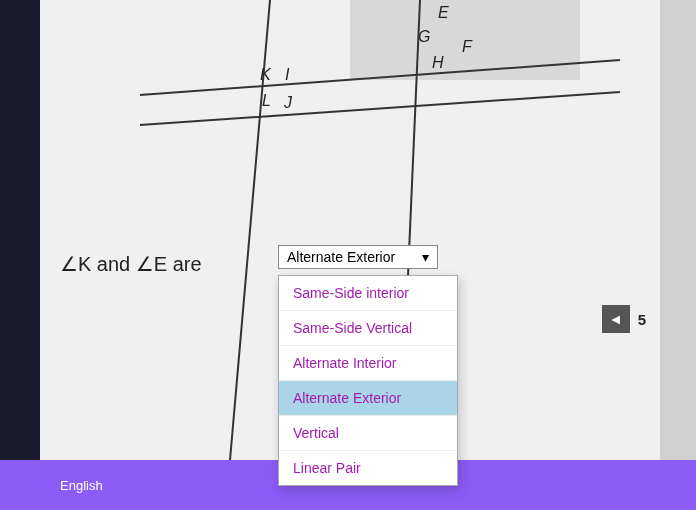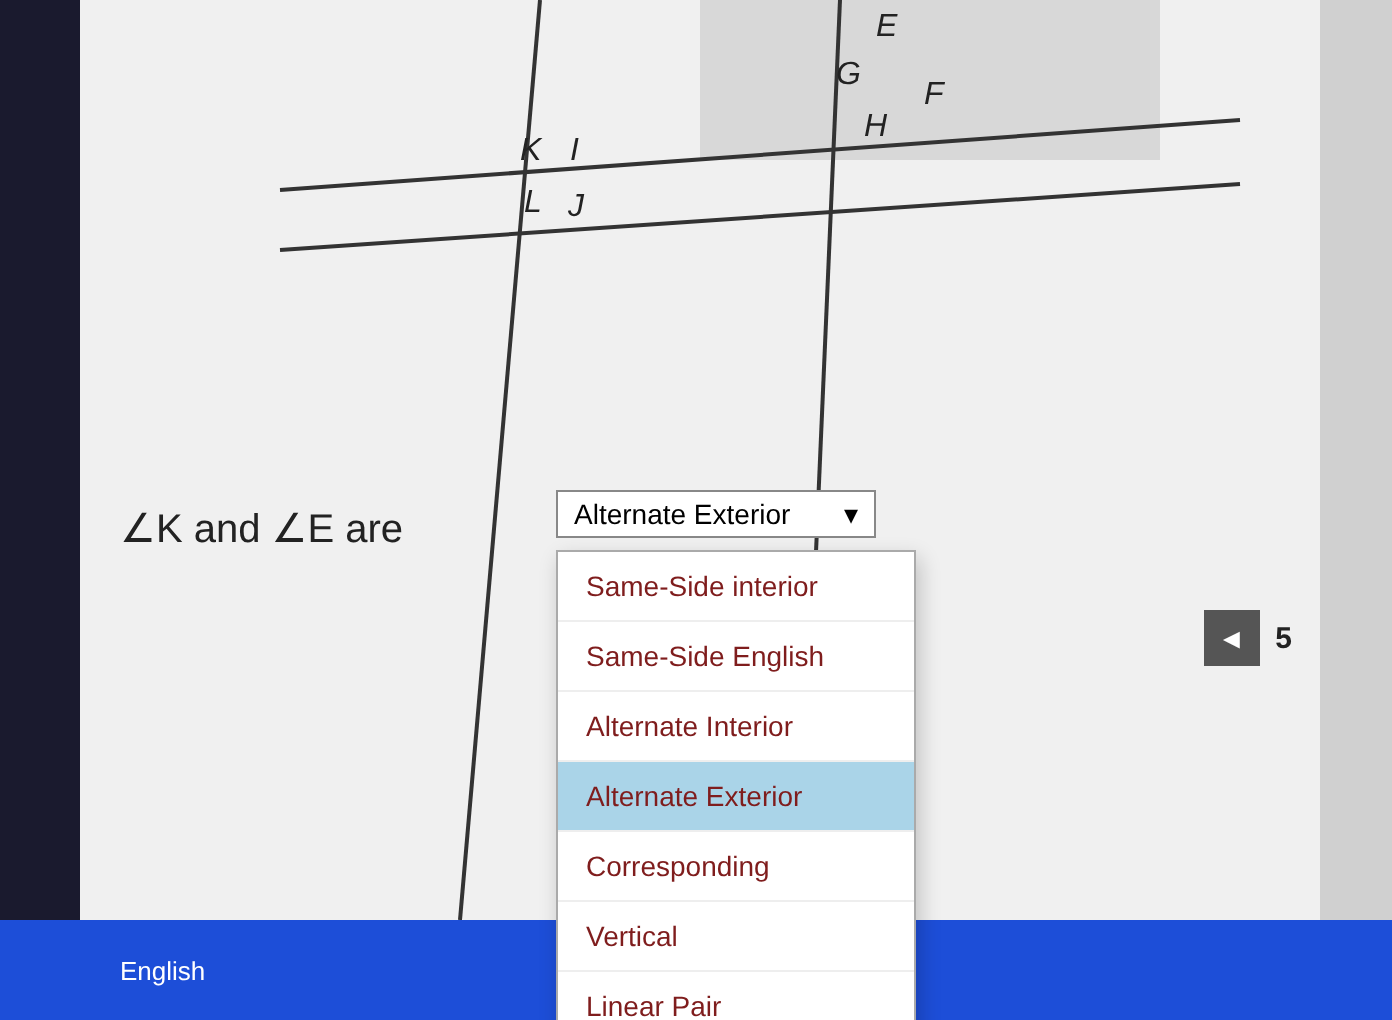--- a/index.html
+++ b/index.html
@@ -32,21 +32,21 @@
       background: #1a1a2e;
     }
 
     
     .bottom-bar {
       position: absolute;
       left: 0;
       bottom: 0;
       width: 696px;
       height: 50px;
-      background: #1d4ed8;
+      background: #8b5cf6;
       display: flex;
       align-items: center;
       padding-left: 60px;
     }
 
     .bottom-bar-label {
       color: white;
       font-size: 13px;
     }
 
@@ -85,21 +85,21 @@
       width: 180px;
       background: white;
       border: 1px solid #aaa;
       box-shadow: 2px 4px 10px rgba(0,0,0,0.2);
       z-index: 20;
     }
 
     .dropdown-item {
       padding: 9px 14px;
       font-size: 14px;
-      color: #7f1d1d;
+      color: #a21caf;
       cursor: pointer;
       border-bottom: 1px solid #eee;
     }
 
     .dropdown-item:last-child {
       border-bottom: none;
     }
 
     .dropdown-item.selected {
       background: #aad4e8;
@@ -178,24 +178,23 @@
   <span> are</span>
 </div>
 
 <div class="dropdown-container">
   <div style="display:flex; align-items:center; border:1px solid #888; background:white; padding: 3px 8px; font-size:14px; min-width:160px; cursor:pointer;">
     <span>Alternate Exterior</span>
     <span style="margin-left:auto;">▾</span>
   </div>
   <div class="dropdown-open">
     <div class="dropdown-item">Same-Side interior</div>
-    <div class="dropdown-item">Same-Side English</div>
+    <div class="dropdown-item">Same-Side Vertical</div>
     <div class="dropdown-item">Alternate Interior</div>
     <div class="dropdown-item selected">Alternate Exterior</div>
-    <div class="dropdown-item">Corresponding</div>
     <div class="dropdown-item">Vertical</div>
     <div class="dropdown-item">Linear Pair</div>
   </div>
 </div>
 
 <div class="nav-btn">
   <button class="arrow-btn">
     <span>◄</span>
   </button>
   <span class="page-num">5</span>

